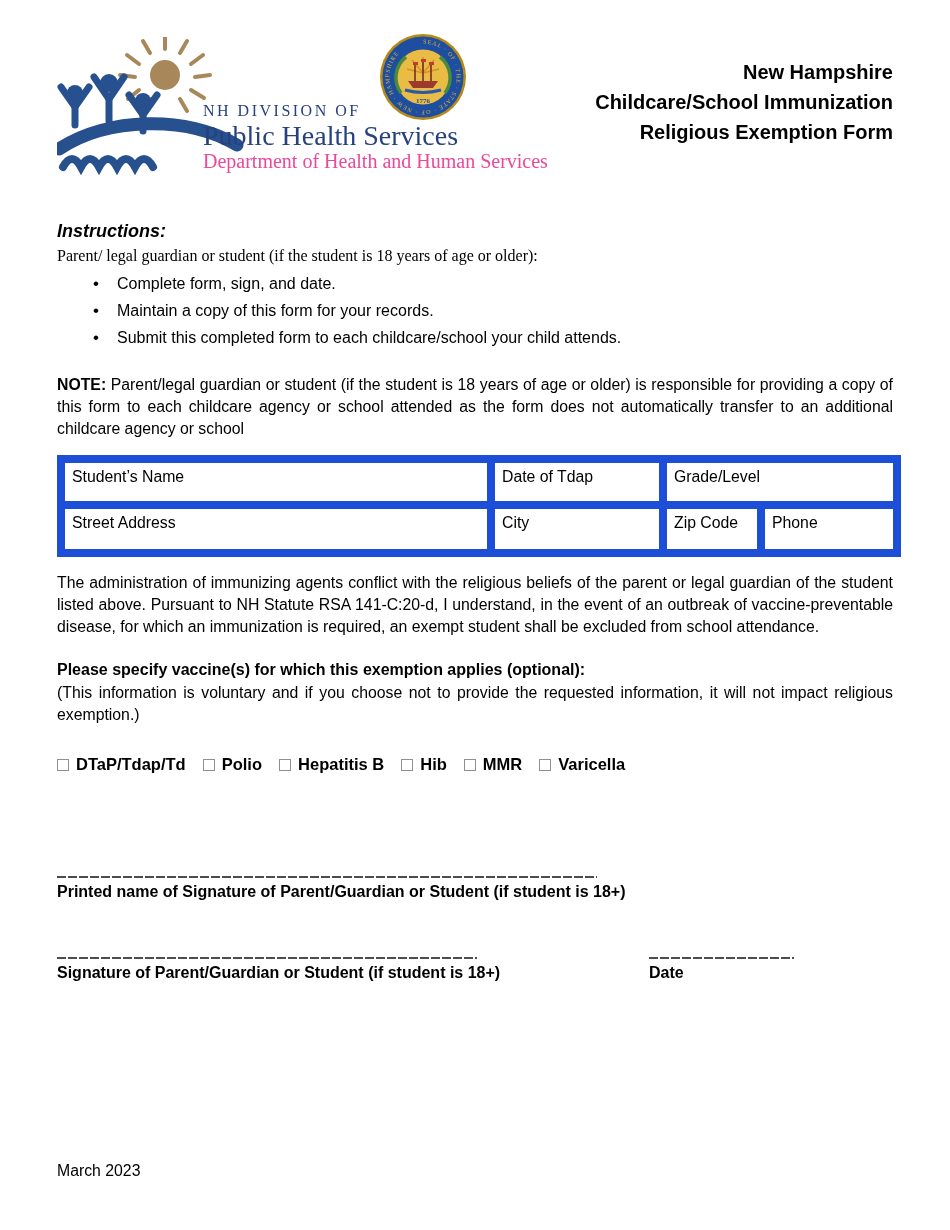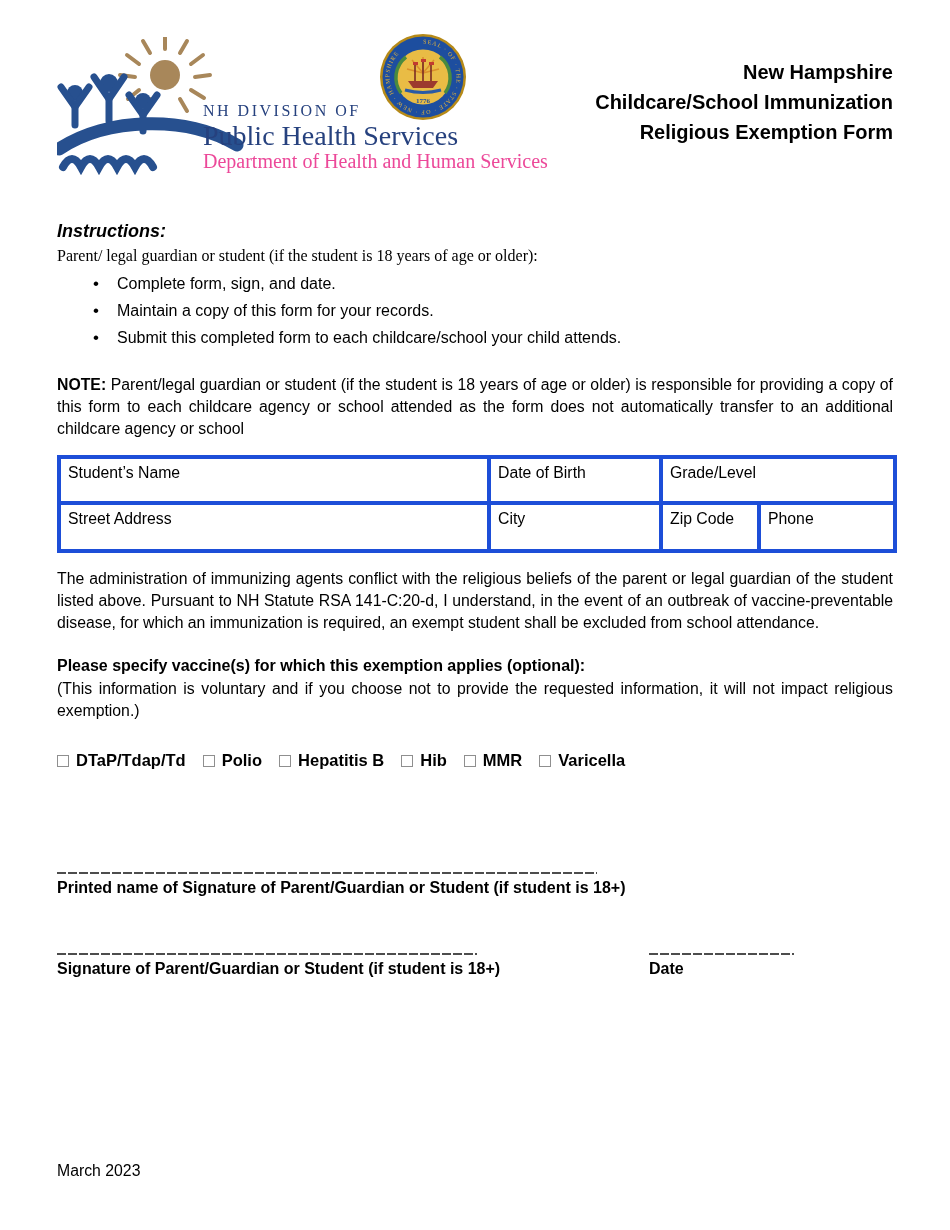--- a/index.html
+++ b/index.html
@@ -29,21 +29,21 @@
   .intro { font-size:16px; line-height:25px;font-family:Liberation Serif, serif; }
   ul.bullets { list-style:none; padding-left:36px; margin-top:2px; }
   ul.bullets li { font-size:16px; line-height:27px; }
   ul.bullets li::before { content:"•"; display:inline-block; width:24px; font-size:17px; }
   .para { font-size:15.8px; line-height:22px; text-align:justify; }
   .note-para { margin-top:23px; }
   .statement-para { margin-top:15px; }
 
   
   table.student { width:836px; margin-top:15px; border-collapse:collapse; table-layout:fixed; }
-  table.student td { border:4px solid #1d4ed8; vertical-align:top;
+  table.student td { border:8px solid #1d4ed8; vertical-align:top;
                      padding:3px 7px; font-size:15.8px; line-height:22px; }
   tr.r1 td { height:46px; }
   tr.r2 td { height:48px; }
 
   
   .h-vaccines { margin-top:20px; font-size:16px; font-weight:700; line-height:24px; }
   .disclaimer { font-size:15.8px; line-height:22px; text-align:justify; }
   .vax-row { margin-top:29px; display:flex; gap:17px; align-items:flex-end; }
   .vax-item { display:flex; align-items:center; font-size:16.5px; font-weight:700; white-space:nowrap; }
   .cb { display:inline-block; width:12px; height:12px; border:1.5px solid #8f8f8f;
@@ -166,21 +166,21 @@
   <table class="student">
     <colgroup>
         <col style="width:430px">
         <col style="width:172px">
         <col style="width:98px">
         <col style="width:136px">
       </colgroup>
     <tbody>
         <tr class="r1">
       <td>Student’s Name</td>
-      <td>Date of Birth</td>
+      <td>Date of Tdap</td>
       <td colspan="2">Grade/Level</td>
     </tr>
     <tr class="r2">
       <td>Street Address</td>
       <td>City</td>
       <td>Zip Code</td>
       <td>Phone</td>
     </tr>
   </tbody>
     </table>

